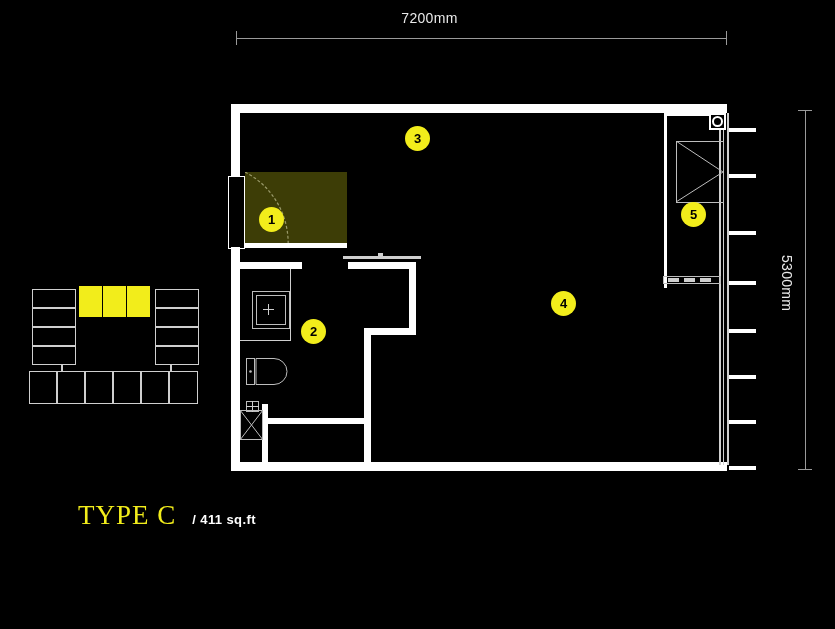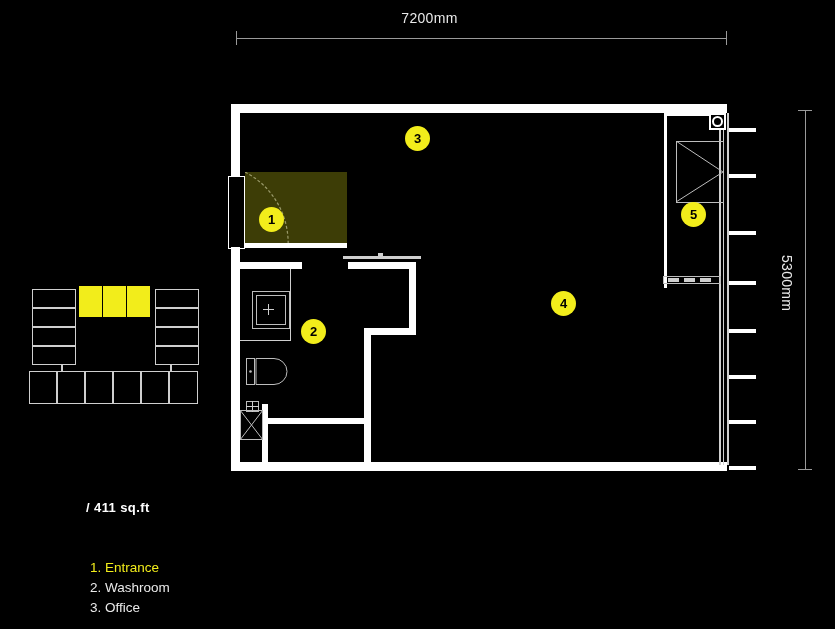--- a/index.html
+++ b/index.html
@@ -26,21 +26,21 @@
   .entrance-zone{position:absolute;background:#3d3d06;}
   .fixture{position:absolute;border:1px solid #bdbdbd;box-sizing:border-box;}
   
   .badge{position:absolute;width:25px;height:25px;border-radius:50%;
       background:#f2ed1b;color:#000;font-size:13px;font-weight:bold;
       display:flex;align-items:center;justify-content:center;
       font-family:"Liberation Sans", sans-serif;}
   
   #caption{left:78px;top:500px;display:flex;align-items:baseline;}
   #type-title{font-family:"Liberation Serif", serif;font-size:27px;color:#f2ed1b;letter-spacing:1px;}
-  #type-area{font-size:13px;font-weight:bold;color:#fff;margin-left:8px;letter-spacing:.4px;}
+  #type-area{font-size:13px;font-weight:bold;color:#fff;margin-left:16px;letter-spacing:.4px;}
   #legend{left:90px;top:558px;display:flex;gap:46px;font-size:13.5px;line-height:20px;}
   .legcol{display:flex;flex-direction:column;}
   .legitem{color:#eaeaea;white-space:nowrap;}
   .legitem.active{color:#f2ed1b;}
 </style>
 </head>
 <body>
 
 <div class="abs" id="dim-top-label">7200mm</div>
 <div class="abs" id="dim-top-line"></div>
@@ -155,22 +155,18 @@
   </svg>
 
   <div class="badge" style="left:259px;top:207px;">1</div>
   <div class="badge" style="left:301px;top:319px;">2</div>
   <div class="badge" style="left:405px;top:126px;">3</div>
   <div class="badge" style="left:551px;top:291px;">4</div>
   <div class="badge" style="left:681px;top:202px;">5</div>
 </div>
 
 <div class="abs" id="caption">
+  <span id="type-title">TYPE C</span>
   <span id="type-area">/ 411 sq.ft</span>
 </div>
 
 <div class="abs" id="legend">
-  <div class="legcol">
-    <span class="legitem active">1. Entrance</span>
-    <span class="legitem">2. Washroom</span>
-    <span class="legitem">3. Office</span>
-  </div>
 </div>
 
 </body></html>

